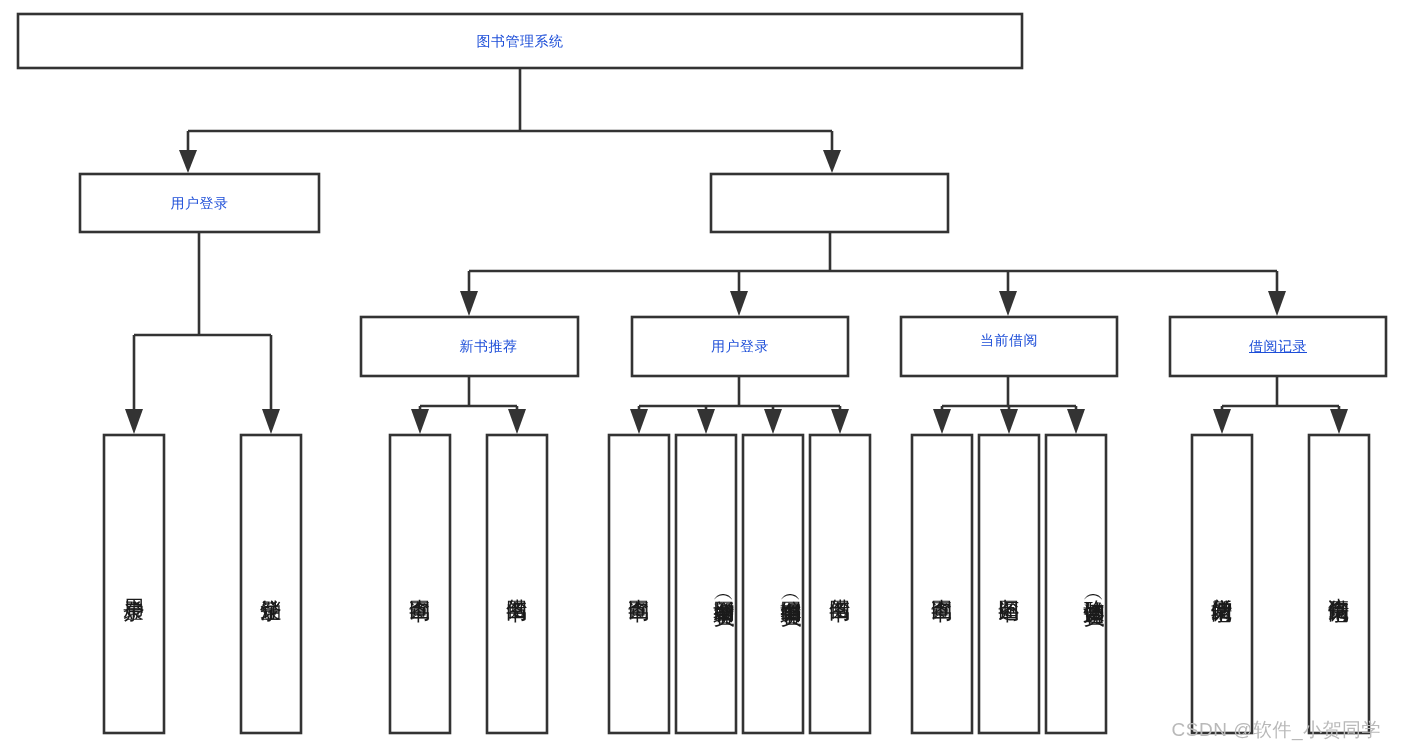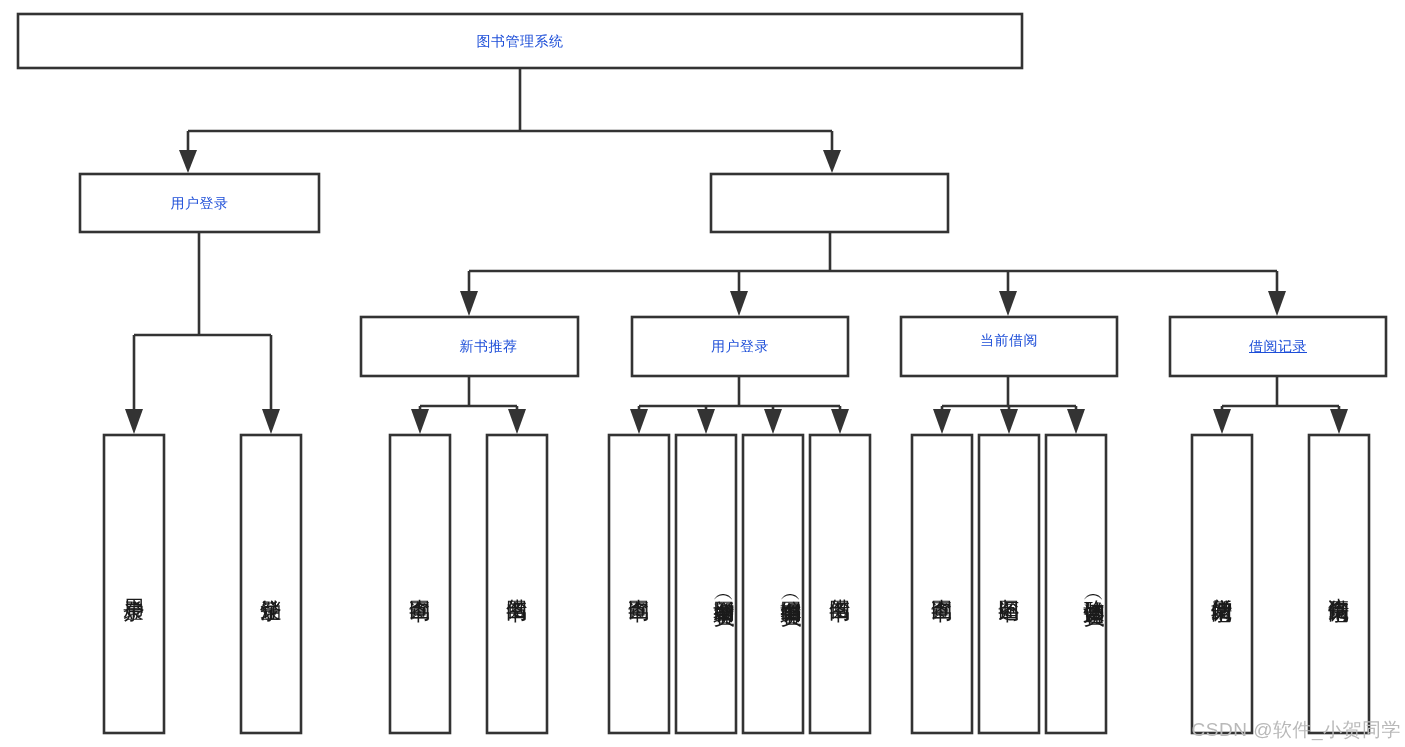--- a/index.html
+++ b/index.html
@@ -60,21 +60,21 @@
     font-size: 21px;
     line-height: 1.12;
     letter-spacing: 1px;
     writing-mode: vertical-rl;
     text-orientation: upright;
     white-space: nowrap;
     pointer-events: none;
   }
   .watermark {
     position: absolute;
-    right: 4px;
+    right: 24px;
     bottom: 4px;
     color: #b9b9b9;
     font-size: 19px;
     letter-spacing: 0.5px;
     white-space: nowrap;
     pointer-events: none;
   }
 </style>
 </head>
 <body>

